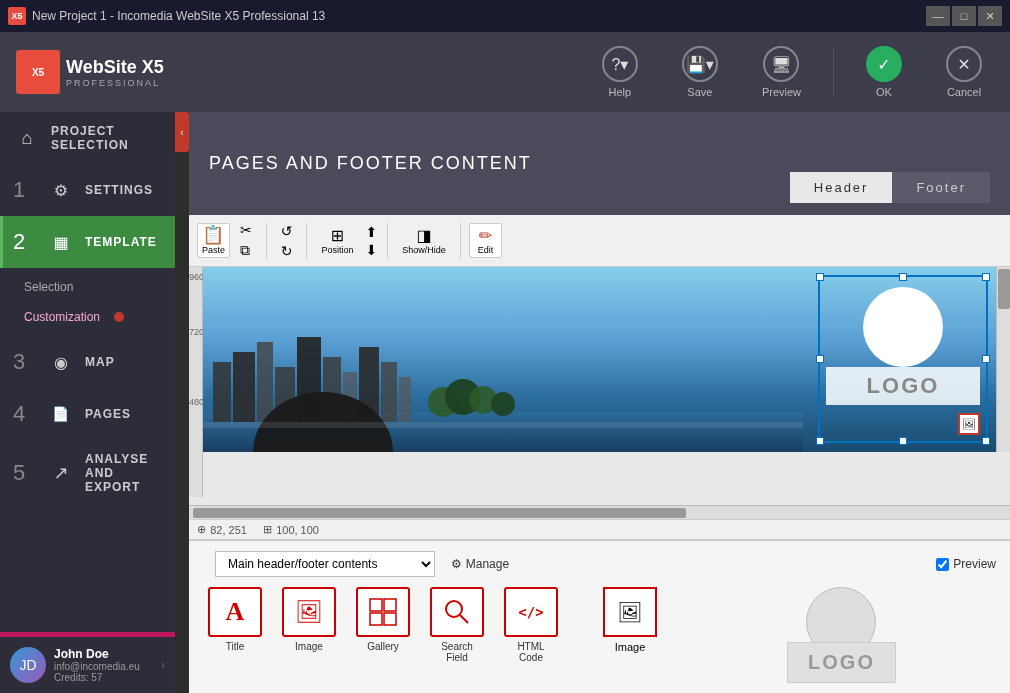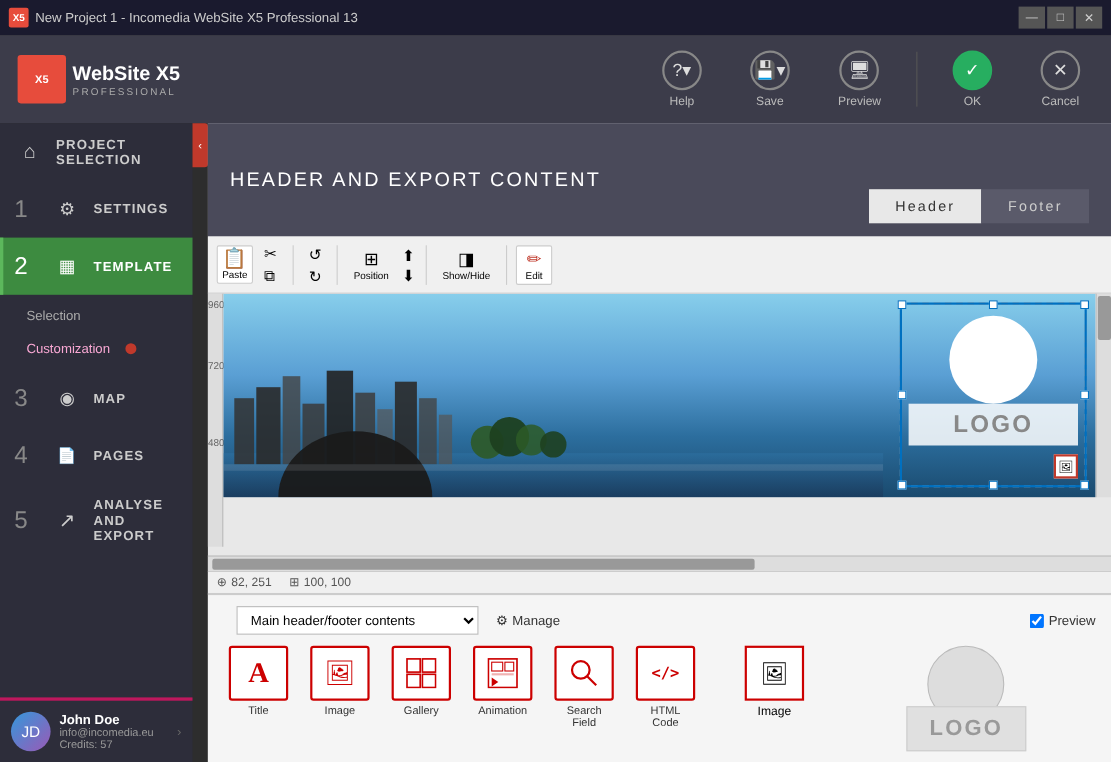--- a/index.html
+++ b/index.html
@@ -35,21 +35,21 @@
     .nav-item { display: flex; align-items: center; gap: 10px; padding: 12px 10px; cursor: pointer; color: #ccc; border-left: 3px solid transparent; }
     .nav-item.active { background: #3d8b40; border-left-color: #5cb85c; color: white; }
     .nav-item .num { font-size: 22px; color: #888; min-width: 24px; }
     .nav-item.active .num { color: white; }
     .nav-item .nav-icon { width: 28px; height: 28px; display: flex; align-items: center; justify-content: center; }
     .nav-item .nav-label { font-size: 12px; font-weight: 700; letter-spacing: 1px; }
     .sub-nav { padding: 6px 14px; }
     .sub-nav-item { padding: 6px 10px; color: #aaa; cursor: pointer; border-radius: 3px; font-size: 12px; }
     .sub-nav-item.active { color: #f9a8d4; font-weight: 400; }
     .red-dot { width: 10px; height: 10px; background: #c0392b; border-radius: 50%; margin-left: 4px; }
-    .sidebar-bottom { margin-top: auto; padding: 10px; display: flex; align-items: center; gap: 8px; border-top: 3px solid #be185d; }
+    .sidebar-bottom { margin-top: auto; padding: 10px; display: flex; align-items: center; gap: 8px; border-top: 5px solid #be185d; }
     .avatar { width: 36px; height: 36px; border-radius: 50%; background: linear-gradient(135deg, #3498db, #9b59b6); display: flex; align-items: center; justify-content: center; color: white; font-size: 14px; }
     .user-info { flex: 1; }
     .user-name { color: white; font-size: 12px; font-weight: 600; }
     .user-email { color: #999; font-size: 10px; }
     .user-credits { color: #999; font-size: 10px; }
     .sidebar-arrow { color: #666; font-size: 12px; cursor: pointer; }
     .collapse-btn { background: #c0392b; color: white; width: 14px; height: 40px; display: flex; align-items: center; justify-content: center; cursor: pointer; font-size: 10px; border-radius: 0 3px 3px 0; }
 
     
     #content { flex: 1; background: #e8e8e8; display: flex; flex-direction: column; }
@@ -207,21 +207,21 @@
       </div>
       <div class="sidebar-arrow">›</div>
     </div>
   </div>
 
   <div class="collapse-btn">‹</div>
 
   <div id="content">
 
     <div class="content-header">
-      <span>HEADER AND EXPORT CONTENT</span>
+      <span>PAGES AND FOOTER CONTENT</span>
       <div class="tabs-row">
         <div class="tab active">Header</div>
         <div class="tab">Footer</div>
       </div>
     </div>
 
     <div class="toolbar-strip">
 
       <div style="display:flex;flex-direction:column;align-items:center;gap:1px;padding:2px 4px;border:1px solid #ccc;background:white;border-radius:2px;cursor:pointer;">
         <div style="font-size:18px;line-height:1;">📋</div>
@@ -386,32 +386,20 @@
               <svg width="28" height="28" viewBox="0 0 28 28">
                 <rect x="1" y="1" width="12" height="12" stroke="#cc0000" stroke-width="1.5" fill="none"></rect>
                 <rect x="15" y="1" width="12" height="12" stroke="#cc0000" stroke-width="1.5" fill="none"></rect>
                 <rect x="1" y="15" width="12" height="12" stroke="#cc0000" stroke-width="1.5" fill="none"></rect>
                 <rect x="15" y="15" width="12" height="12" stroke="#cc0000" stroke-width="1.5" fill="none"></rect>
               </svg>
             </div>
             <span class="widget-label">Gallery</span>
           </div>
 
-          <div class="widget-item">
-            <div class="widget-icon">
-              <svg width="28" height="28" viewBox="0 0 28 28">
-                <rect x="1" y="1" width="26" height="26" stroke="#cc0000" stroke-width="1.5" fill="none"></rect>
-                <rect x="4" y="4" width="10" height="8" stroke="#cc0000" stroke-width="1" fill="none"></rect>
-                <rect x="16" y="4" width="8" height="8" stroke="#cc0000" stroke-width="1" fill="none"></rect>
-                <rect x="4" y="14" width="20" height="2" fill="#cc0000" opacity="0.3"></rect>
-                <polygon points="4,18 10,22 4,26" fill="#cc0000"></polygon>
-              </svg>
-            </div>
-            <span class="widget-label">Animation</span>
-          </div>
 
           <div class="widget-item">
             <div class="widget-icon">
               <svg width="28" height="28" viewBox="0 0 28 28">
                 <circle cx="11" cy="11" r="8" stroke="#cc0000" stroke-width="2" fill="none"></circle>
                 <line x1="17" y1="17" x2="25" y2="25" stroke="#cc0000" stroke-width="2"></line>
               </svg>
             </div>
             <span class="widget-label">Search<br>Field</span>
           </div>

